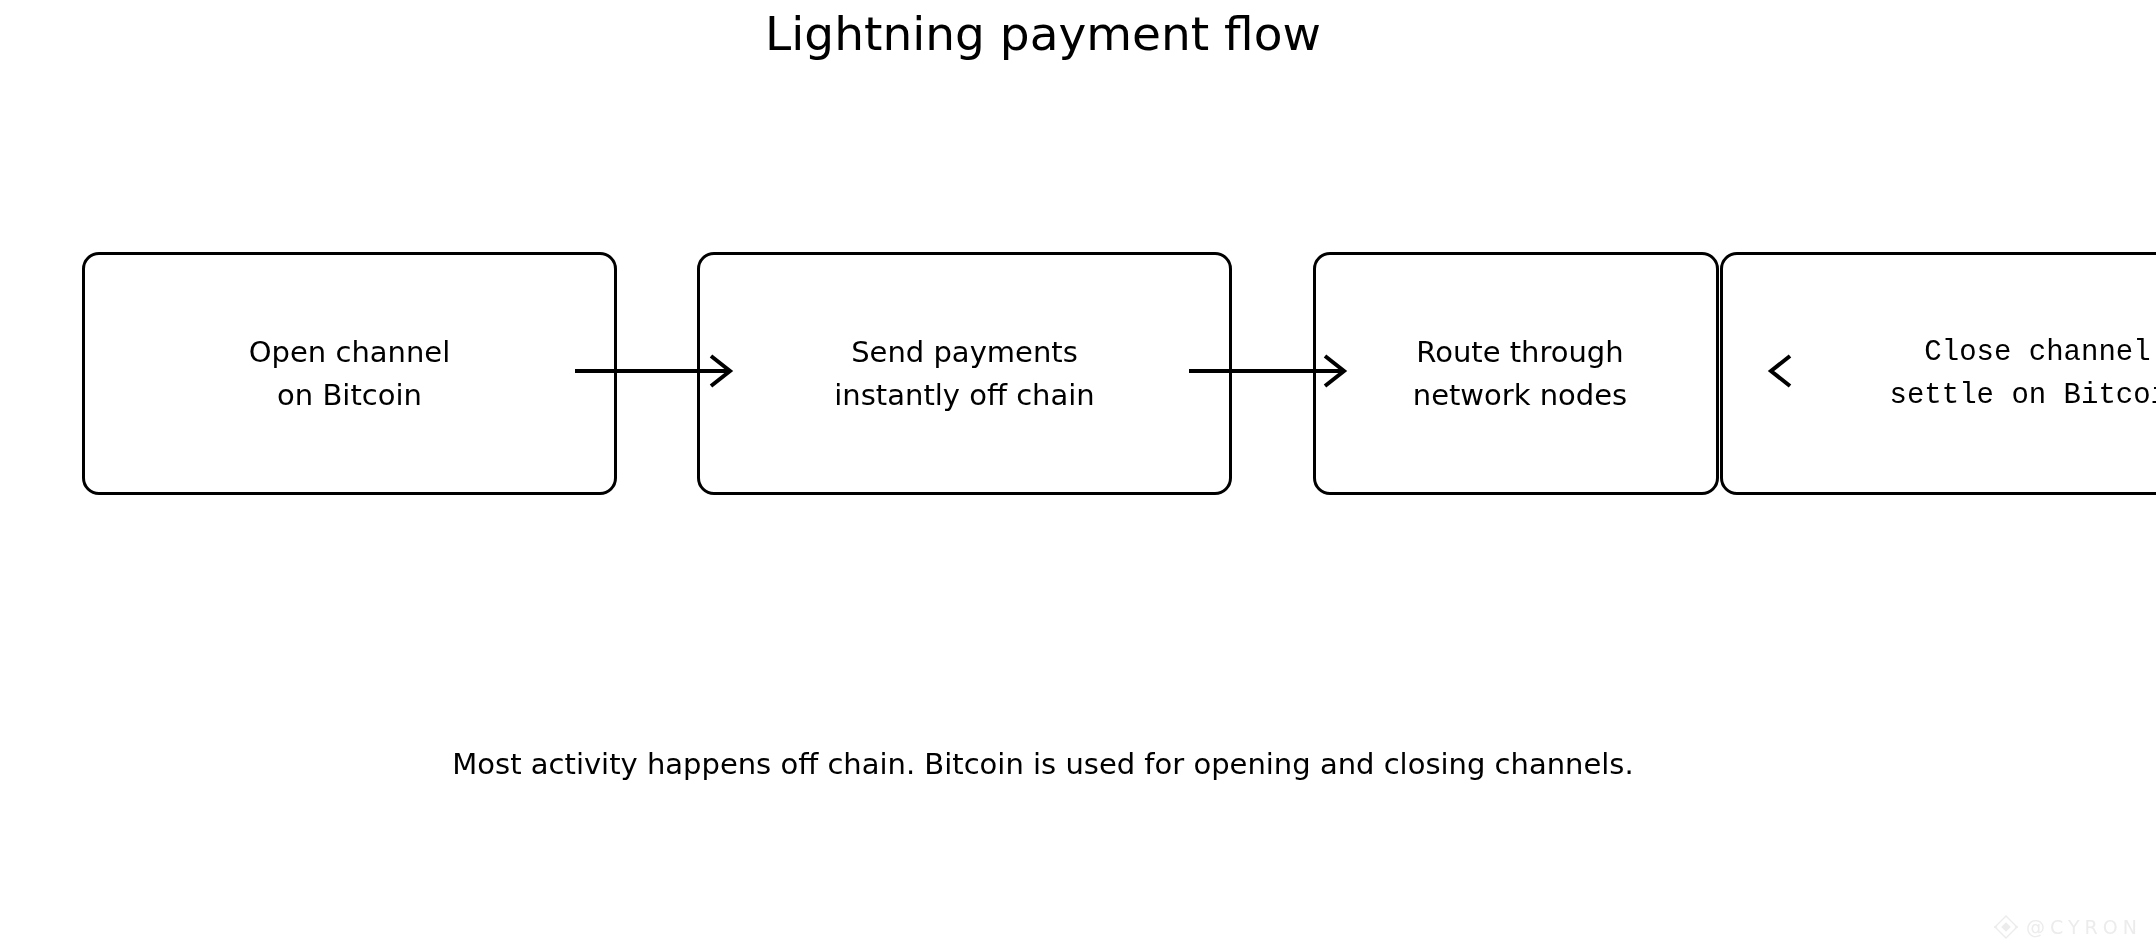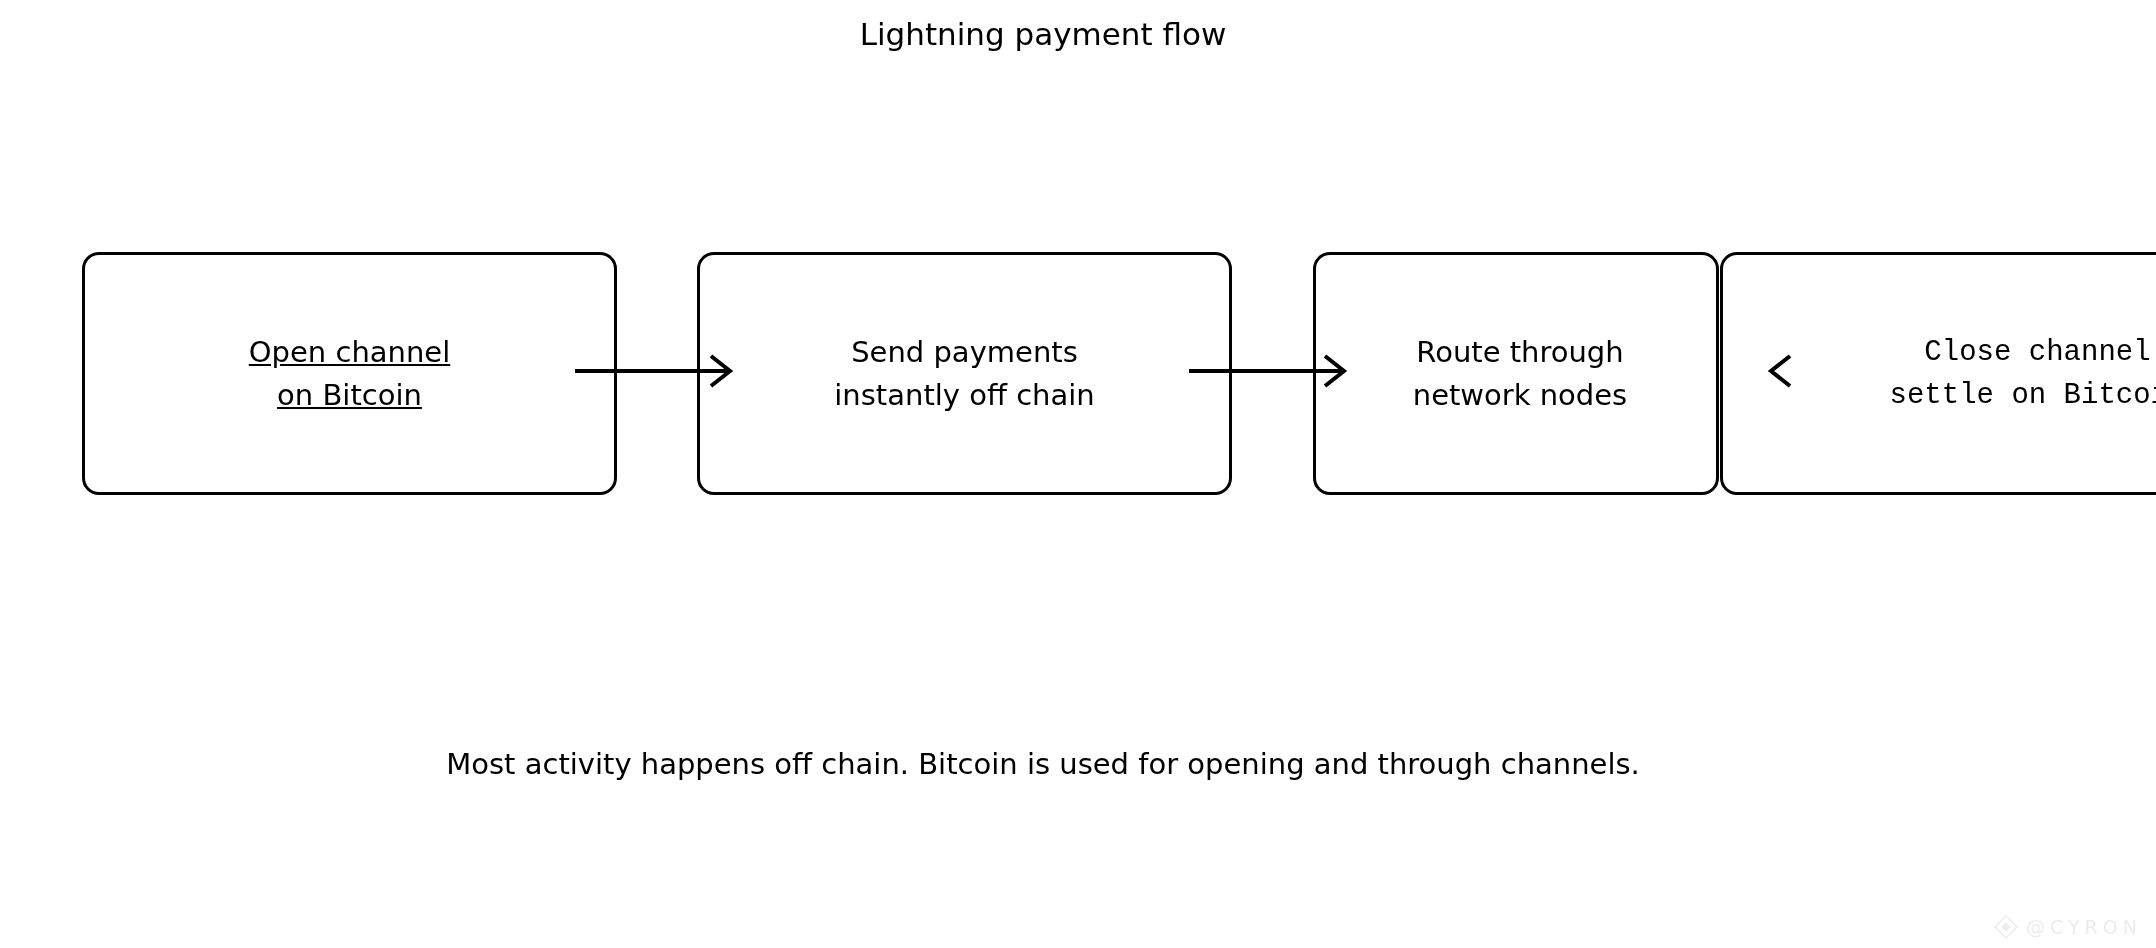--- a/index.html
+++ b/index.html
@@ -23,21 +23,21 @@
     height: 948px;
     overflow: hidden;
   }
 
   .title {
     position: absolute;
     left: 0;
     top: 8px;
     width: 2086px;
     text-align: center;
-    font-size: 31px;
+    font-size: 47px;
     font-weight: 400;
     letter-spacing: 0px;
     line-height: 52px;
     color: #000000;
     white-space: nowrap;
   }
 
   .node {
     position: absolute;
     box-sizing: border-box;
@@ -52,21 +52,21 @@
   .node-label {
     font-size: 29px;
     line-height: 43px;
     text-align: center;
     color: #000000;
     white-space: pre-line;
     user-select: none;
   }
 
   
-  #node-1 { left: 82px;   top: 252px; width: 535px; height: 243px; z-index: 2; text-decoration: underline; }
+  #node-1 { left: 82px;   top: 252px; width: 535px; height: 243px; z-index: 2; }
   #node-2 { left: 697px;  top: 252px; width: 535px; height: 243px; z-index: 2; }
   #node-3 { left: 1313px; top: 252px; width: 406px; height: 243px; z-index: 2; }
   #node-4 { left: 1720px; top: 252px; width: 535px; height: 243px; z-index: 3; }
 
   #node-3 .node-label { padding-left: 8px; }
   #node-4 .node-label { padding-left: 100px; font-family: Liberation Mono, monospace; }
 
   .edge {
     position: absolute;
     z-index: 4;
@@ -145,21 +145,21 @@
 
   <svg class="edge" id="edge-2" viewBox="0 0 160 46" width="160" height="46">
     <line x1="0" y1="23" x2="152" y2="23" stroke="#000000" stroke-width="4"></line>
     <polyline points="136,8 155,23 136,38" fill="none" stroke="#000000" stroke-width="4" stroke-linecap="butt" stroke-linejoin="miter"></polyline>
   </svg>
 
   <svg class="edge" id="edge-3" viewBox="0 0 50 46" width="50" height="46">
     <polyline points="30,8 11,23 30,38" fill="none" stroke="#000000" stroke-width="4" stroke-linecap="butt" stroke-linejoin="miter"></polyline>
   </svg>
 
-  <div class="caption">Most activity happens off chain. Bitcoin is used for opening and through channels.</div>
+  <div class="caption">Most activity happens off chain. Bitcoin is used for opening and closing channels.</div>
 
   <div class="watermark">
     <svg class="wm-mark" viewBox="0 0 26 26">
       <g fill="none" stroke="#ececec" stroke-width="1.4">
         <path d="M13 2 L24 13 L13 24 L2 13 Z"></path>
         <path d="M13 8.2 L17.8 13 L13 17.8 L8.2 13 Z" fill="#ececec" stroke="none"></path>
         <path d="M4.2 13 L1 13"></path>
         <path d="M25 13 L21.8 13"></path>
       </g>
     </svg>

